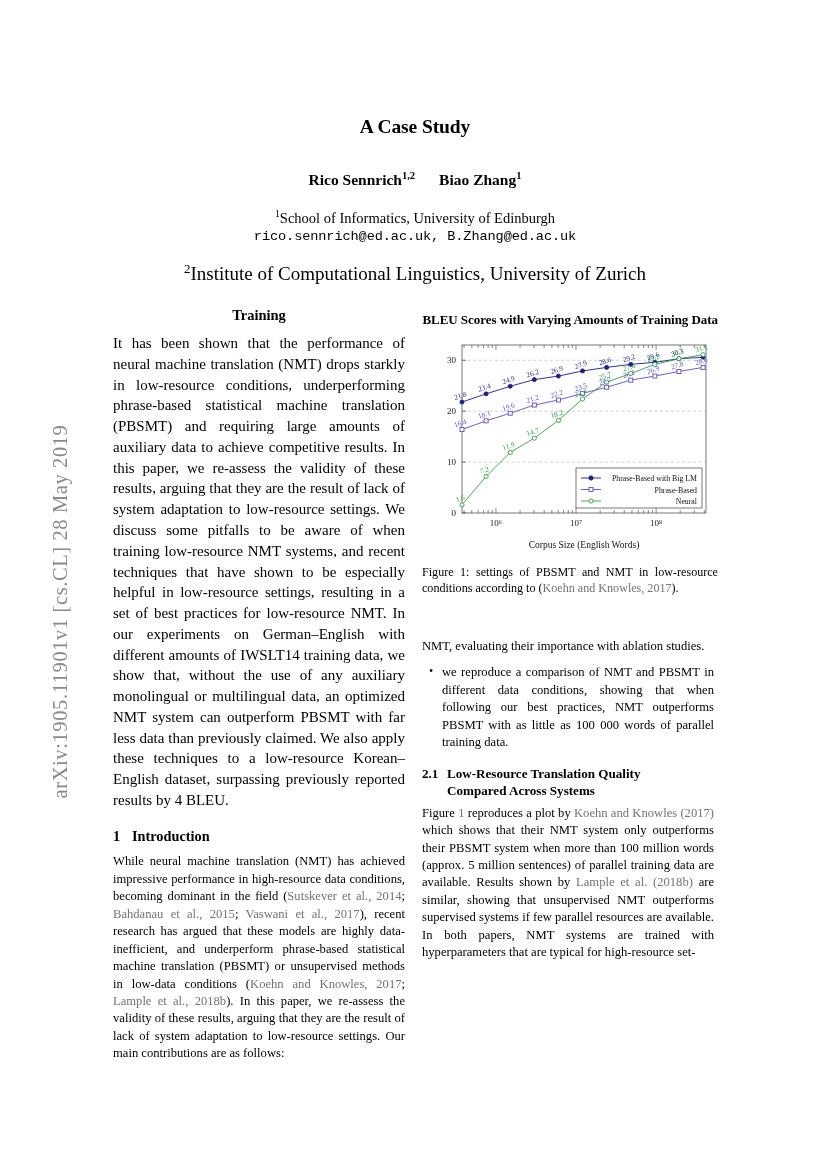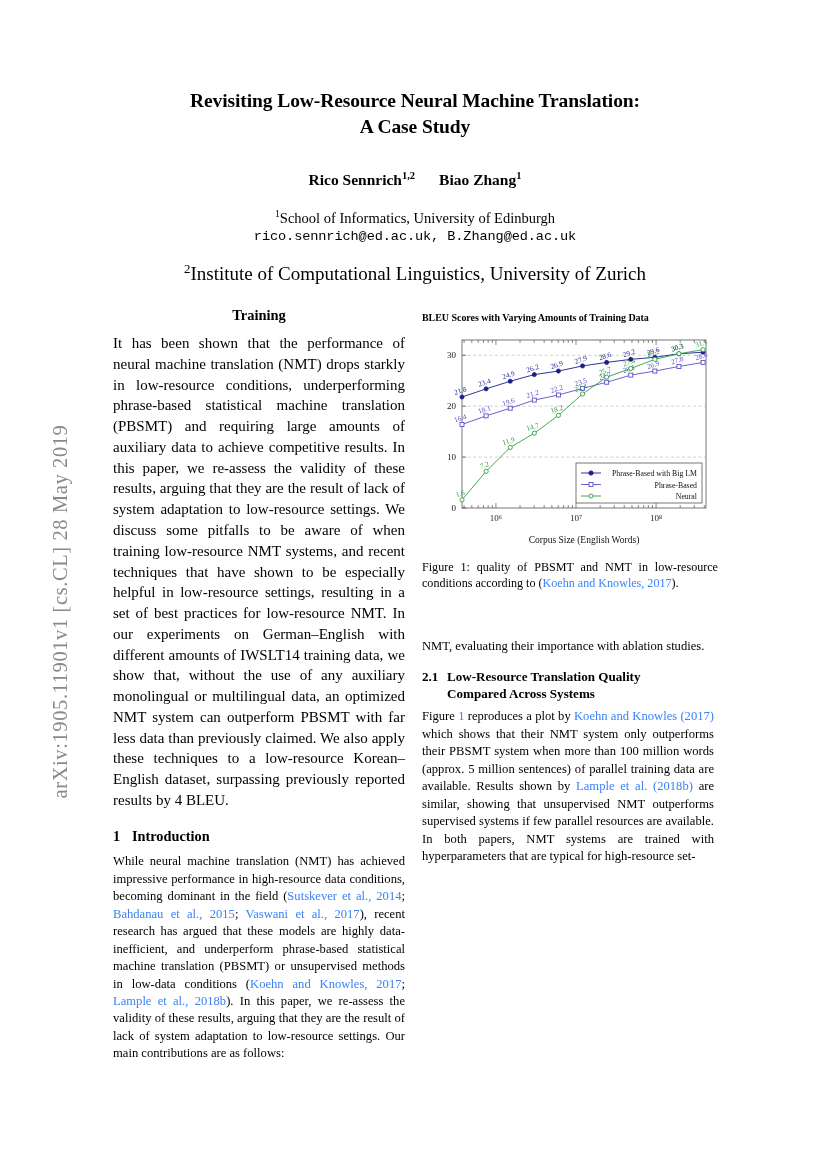--- a/index.html
+++ b/index.html
@@ -130,33 +130,33 @@
     line-height: 1.385;
   }
   ul.bullets li::before {
     content: "\2022";
     position: absolute;
     left: -13px;
     top: -1px;
     font-size: 12px;
   }
 
-  .cite { color: #3b82f6; }
+  .cite { color: #737373; }
 
   
   .figure {
     position: absolute;
     left: 422px;
     top: 305px;
     width: 296px;
   }
   .fig-title {
-    font-size: 10px;
-    font-weight: bold;
-    text-align: left;
+    font-size: 13px;
+    font-weight: bold;
+    text-align: right;
     margin: 7px 0 5px 0;
     letter-spacing: -0.05px;
   }
   .plot-wrap {
     position: relative;
     width: 296px;
     height: 222px;
   }
   svg.plot { display: block; }
   .fig-caption {
@@ -168,21 +168,21 @@
 </style>
 </head>
 <body>
 
 <div class="page">
 
   <div class="arxiv-stamp">arXiv:1905.11901v1  [cs.CL]  28 May 2019</div>
 
   <div class="title-block">
     <div class="paper-title">
-      <span>Revisiting Low-Resource Neural Machine Translation:</span><br>
+      <br>
       <span>A Case Study</span>
     </div>
     <div class="authors">
       <span><span>Rico Sennrich</span><sup>1,2</sup></span><span class="sep"></span><span><span>Biao Zhang</span><sup>1</sup></span>
     </div>
     <div class="affil1"><sup>1</sup><span>School of Informatics, University of Edinburgh</span></div>
     <div class="emails">rico.sennrich@ed.ac.uk, B.Zhang@ed.ac.uk</div>
     <div class="affil2"><sup>2</sup><span>Institute of Computational Linguistics, University of Zurich</span></div>
   </div>
 
@@ -345,27 +345,30 @@
           <circle cx="169" cy="145" r="2.1" fill="#1c1c8c" stroke="#1c1c8c"></circle>
           <text x="275" y="148" text-anchor="end" font-size="7.8" font-family="&quot;Liberation Serif&quot;, serif" fill="#111">Phrase-Based with Big LM</text>
           <line x1="159" y1="156.5" x2="179" y2="156.5" stroke="#5b4fc8" stroke-width="0.9"></line>
           <rect x="167" y="154.5" width="4" height="4" fill="#fff" stroke="#5b4fc8" stroke-width="0.9"></rect>
           <text x="275" y="159.5" text-anchor="end" font-size="7.8" font-family="&quot;Liberation Serif&quot;, serif" fill="#111">Phrase-Based</text>
           <line x1="159" y1="168" x2="179" y2="168" stroke="#2f9e44" stroke-width="0.9"></line>
           <circle cx="169" cy="168" r="2.1" fill="#fff" stroke="#2f9e44" stroke-width="0.9"></circle>
           <text x="275" y="171" text-anchor="end" font-size="7.8" font-family="&quot;Liberation Serif&quot;, serif" fill="#111">Neural</text>
         </svg>
     </div>
-    <div class="fig-caption"><span>Figure 1: quality of PBSMT and NMT in low-resource conditions according to (</span><span class="cite">Koehn and Knowles, 2017</span><span>).</span></div>
+    <div class="fig-caption"><span>Figure 1: settings of PBSMT and NMT in low-resource conditions according to (</span><span class="cite">Koehn and Knowles, 2017</span><span>).</span></div>
   </div>
 
   <div class="col col-right" style="top:638px;">
     <p class="para" style="text-indent:0">
       <span>NMT, evaluating their importance with ablation studies.</span>
     </p>
+    <ul class="bullets">
+      <li>we reproduce a comparison of NMT and PBSMT in different data conditions, showing that when following our best practices, NMT outperforms PBSMT with as little as 100 000 words of parallel training data.</li>
+    </ul>
 
 
     <h3 class="subsec"><span class="num">2.1</span><span class="txt">Low-Resource Translation Quality Compared Across Systems</span></h3>
 
     <p class="para"><span>Figure </span><span class="cite">1</span><span> reproduces a plot by </span><span class="cite">Koehn and Knowles</span>&nbsp;<span class="cite">(2017)</span><span> which shows that their NMT system only outperforms their PBSMT system when more than 100 million words (approx. 5 million sentences) of parallel training data are available. Results shown by </span><span class="cite">Lample et al. (2018b)</span><span> are similar, showing that unsupervised NMT outperforms supervised systems if few parallel resources are available. In both papers, NMT systems are trained with hyperparameters that are typical for high-resource set-</span></p>
   </div>
 
 </div>
 
 </body></html>

